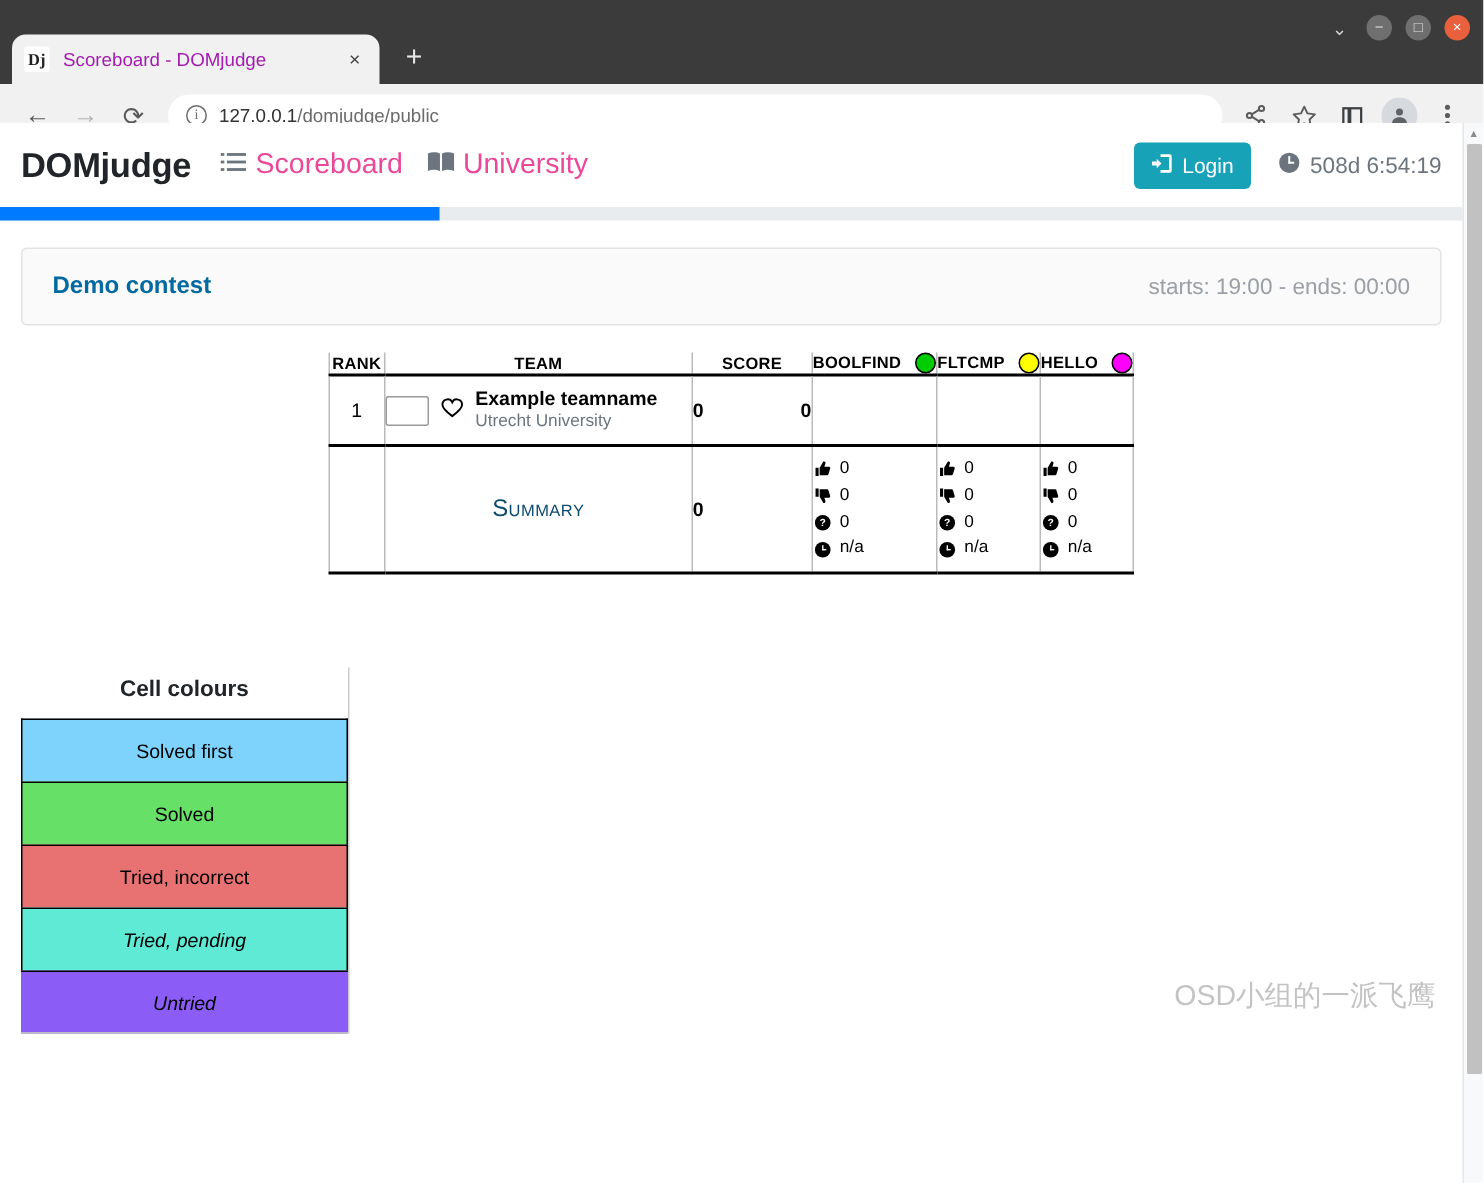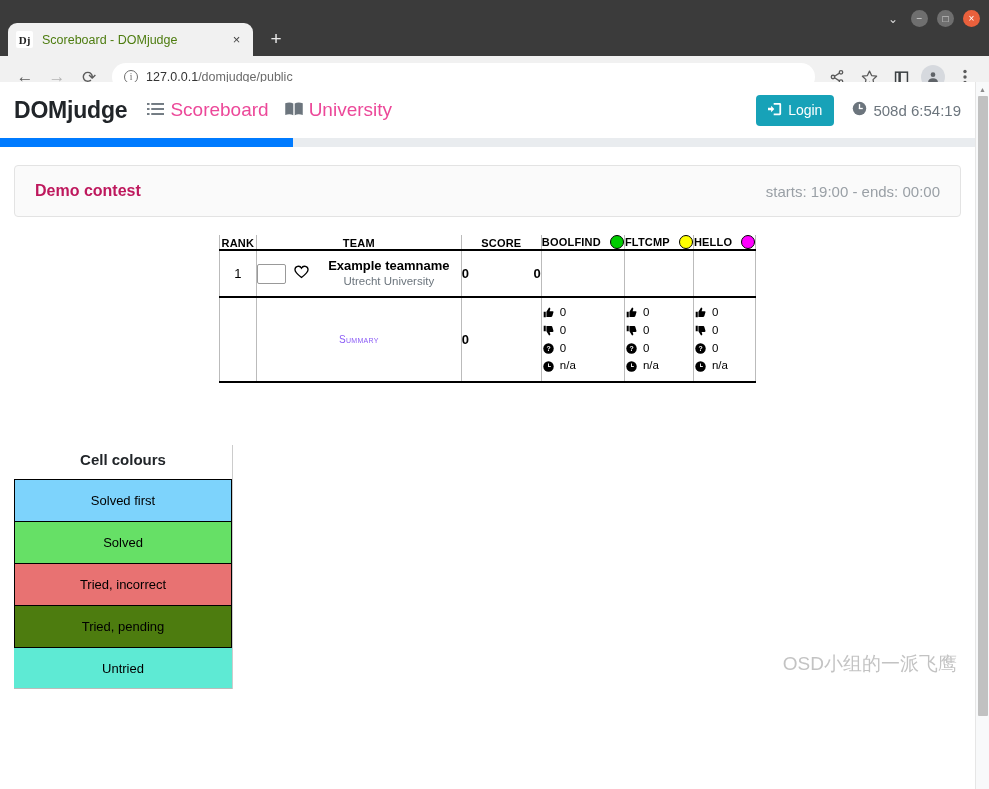--- a/index.html
+++ b/index.html
@@ -40,21 +40,21 @@
     font-weight: bold;
     display: flex;
     align-items: center;
     justify-content: center;
     border-radius: 2px;
     flex: 0 0 auto;
     font-family: "Liberation Serif", serif;
   }
   .tab-title {
     font-size: 12.5px;
-    color: #4d7c0f;
+    color: #a21caf;
     margin-left: 9px;
     white-space: nowrap;
     overflow: hidden;
     flex: 1 1 auto;
   }
   .tab-close {
     width: 17px; height: 17px;
     display: flex; align-items: center; justify-content: center;
     font-size: 13px; color: #444;
     flex: 0 0 auto;
@@ -180,21 +180,21 @@
   .contest-card {
     margin: 18px 14px 0 14px;
     border: 1px solid #e3e3e3;
     border-radius: 4px;
     background: #fafafa;
     height: 52px;
     display: flex;
     align-items: center;
     padding: 0 20px;
   }
-  .contest-name { font-size: 16px; font-weight: bold; color: #be185d; }
+  .contest-name { font-size: 16px; font-weight: bold; color: #0369a1; }
   .contest-times { margin-left: auto; font-size: 15px; color: #9aa0a6; }
 
   .filter-wrap { margin: 14px 0 0 24px; }
   .filter-btn {
     display: inline-flex;
     align-items: center;
     gap: 7px;
     border: 1px solid #ccc;
     border-radius: 4px;
     background: #fff;
@@ -253,34 +253,34 @@
     border: 1px solid #999;
     flex: 0 0 auto;
     border-radius: 2px;
     overflow: hidden;
   }
   .flag .band { height: 33.33%; }
   .flag .b1 { background: #ae1c28; }
   .flag .b2 { background: #ffffff; }
   .flag .b3 { background: #21468b; }
   .heart { color: #000; font-size: 14px; flex: 0 0 auto; }
-  .team-names { flex: 1 1 auto; text-align: center; line-height: 1.25; }
+  .team-names { flex: 1 1 auto; text-align: left; line-height: 1.25; }
   .team-name { font-size: 13px; font-weight: bold; color: #000; }
   .team-aff { font-size: 11.5px; color: #6c757d; }
   td.score { padding: 0 9px; }
   .score-inner { display: flex; align-items: center; justify-content: space-between; font-weight: bold; font-size: 13px; }
   td.prob-cell { }
 
   tr.summary-row td { border-bottom: 2px solid #000; height: 85px; vertical-align: middle; }
   td.summary-label {
     text-align: center;
-    font-size: 10px;
+    font-size: 16px;
     font-variant: small-caps;
     letter-spacing: 0.3px;
-    color: #8b5cf6;
+    color: #0c4a6e;
   }
   td.summary-score { text-align: left; padding-left: 9px; font-weight: bold; font-size: 13px; }
   td.summary-prob { padding: 5px 7px; }
   .stat-line {
     display: flex;
     align-items: center;
     gap: 5px;
     font-size: 11.5px;
     line-height: 1.55;
     color: #000;
@@ -670,22 +670,22 @@
             </tr>
           </tbody>
         </table>
       </div>
 
       <div class="legend">
         <div class="legend-title">Cell colours</div>
         <div class="legend-row" id="lg0" style="background: #7dd3fc;">Solved first</div>
         <div class="legend-row" id="lg1" style="background: rgb(102, 224, 102);">Solved</div>
         <div class="legend-row" id="lg2" style="background: rgb(232, 114, 114);">Tried, incorrect</div>
-        <div class="legend-row" id="lg3" style="background: #4d7c0f;">Tried, pending</div>
-        <div class="legend-row last" id="lg4" style="background: #5eead4;">Untried</div>
+        <div class="legend-row" id="lg3" style="background: #5eead4; font-style: italic;">Tried, pending</div>
+        <div class="legend-row last" id="lg4" style="background: #8b5cf6; font-style: italic;">Untried</div>
       </div>
 
       <div class="watermark">OSD小组的一派飞鹰</div>
     </div>
 
     <div class="pscroll">
       <div class="arrow">▲</div>
       <div class="thumb"></div>
     </div>
   </div>

